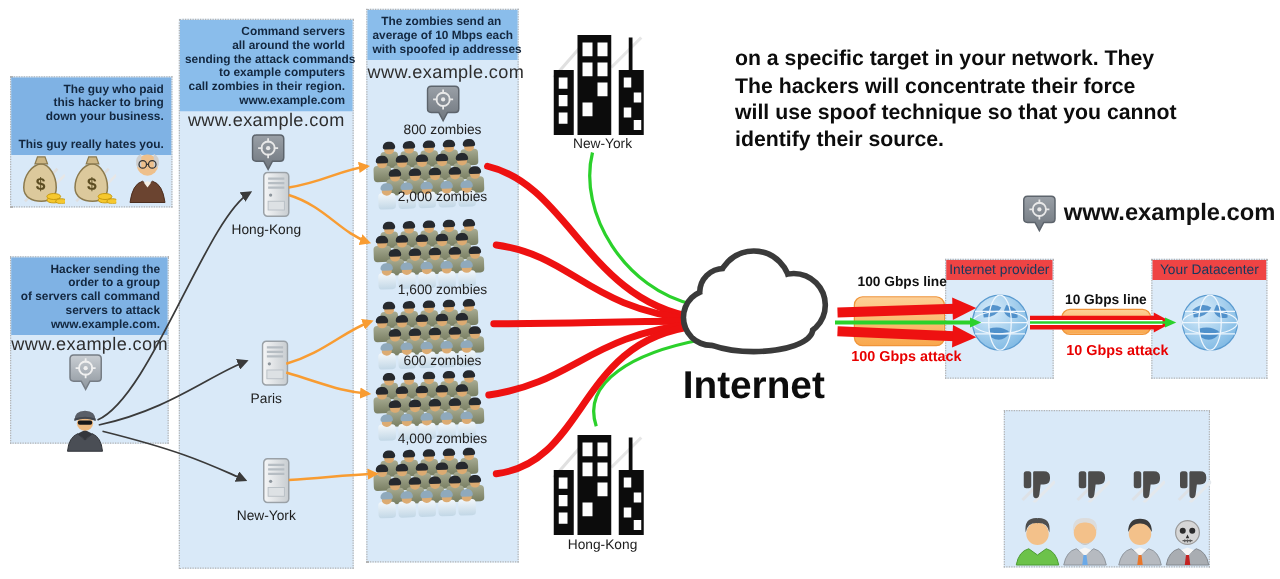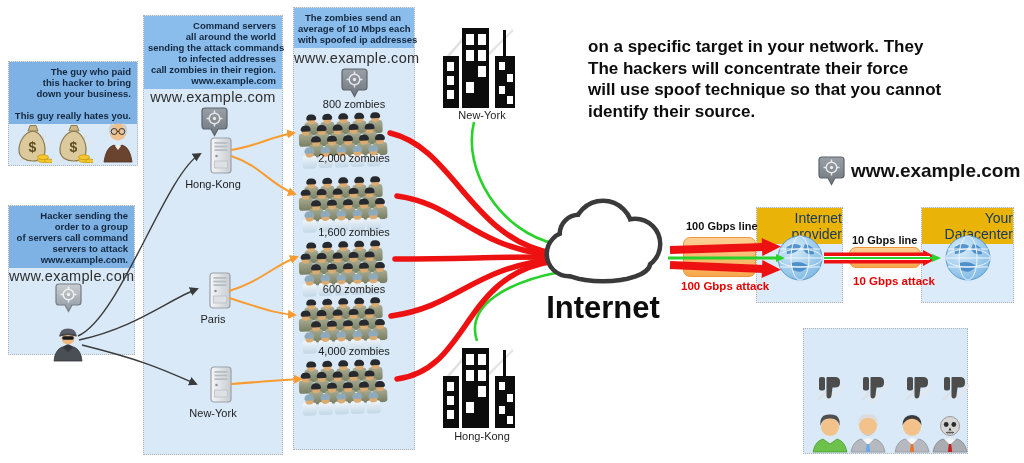--- a/index.html
+++ b/index.html
@@ -20,21 +20,21 @@
   .zombie::before{content:"";position:absolute;top:-5px;left:3px;width:8px;height:7px;border-radius:50%;background:#dcab72;}
   .zombie::after{content:"";position:absolute;top:-8px;left:2px;width:10px;height:6px;border-radius:5px 5px 2px 2px;background:#26292e;}
   .zombie.light{background:linear-gradient(#f2f7fb,#c2d7e6);}
   .zombie.light::after{background:#8fa9bc;}
   .headline{position:absolute;left:588px;top:36px;}
   .headline div{font-size:17px;font-weight:bold;color:#0c0c0c;line-height:21.5px;white-space:nowrap;}
   .internet-label{position:absolute;left:527px;top:290px;width:152px;text-align:center;
                   font-size:31px;font-weight:bold;color:#0d0d0d;}
   .bigsite{position:absolute;left:851px;top:160px;font-size:19px;font-weight:bold;color:#111;white-space:nowrap;}
   .subbox{position:absolute;background:#dcebf9;border:1px dotted #b3b3b3;box-sizing:border-box;}
-  .subbox-header{background:#eab308;text-align:right;font-size:14px;color:#14395e;padding:2px 0 2px;}
+  .subbox-header{background:#ef4444;text-align:center;font-size:11px;color:#14395e;padding:2px 0 2px;}
   .bandlabel{position:absolute;font-size:11px;font-weight:bold;color:#111;white-space:nowrap;}
   .attacklabel{position:absolute;font-size:11.5px;font-weight:bold;color:#e80000;white-space:nowrap;}
   .orangeband{position:absolute;border-radius:7px;background:linear-gradient(#fdd096,#f9a84e);
               border:1px solid #f0953a;box-sizing:border-box;}
   .panic-header{background:#a3ccef;}
   .icon-abs{position:absolute;}
   svg{display:block;}
   .lines-layer{position:absolute;left:0;top:0;pointer-events:none;}
 </style>
 </head>
@@ -125,21 +125,21 @@
         <path d="M8.5,12.5 Q17,9.5 25.5,12.5 L25.5,10.8 Q17,8 8.5,10.8 Z" fill="#43474e"></path>
       </svg>
     </span>
   </div>
 
   <div class="panel" style="left:143px;top:15px;width:140px;height:440px;">
     <div class="panel-header mid">
       <div class="hline">Command servers</div>
       <div class="hline">all around the world</div>
       <div class="hline">sending the attack commands</div>
-      <div class="hline">to infected addresses</div>
+      <div class="hline">to example computers</div>
       <div class="hline">call zombies in their region.</div>
       <div class="hline">www.example.com</div>
     </div>
     <div class="sitelabel" style="top:73px;">www.example.com</div>
     <span class="icon-abs" style="left:57px;top:91px;">
       <svg width="27" height="31" viewBox="0 0 27 31">
         <defs>
             <linearGradient id="gp2" x1="0" y1="0" x2="0" y2="1">
           <stop offset="0" stop-color="#9aa0a7"></stop>
               <stop offset="1" stop-color="#6f767e"></stop>

